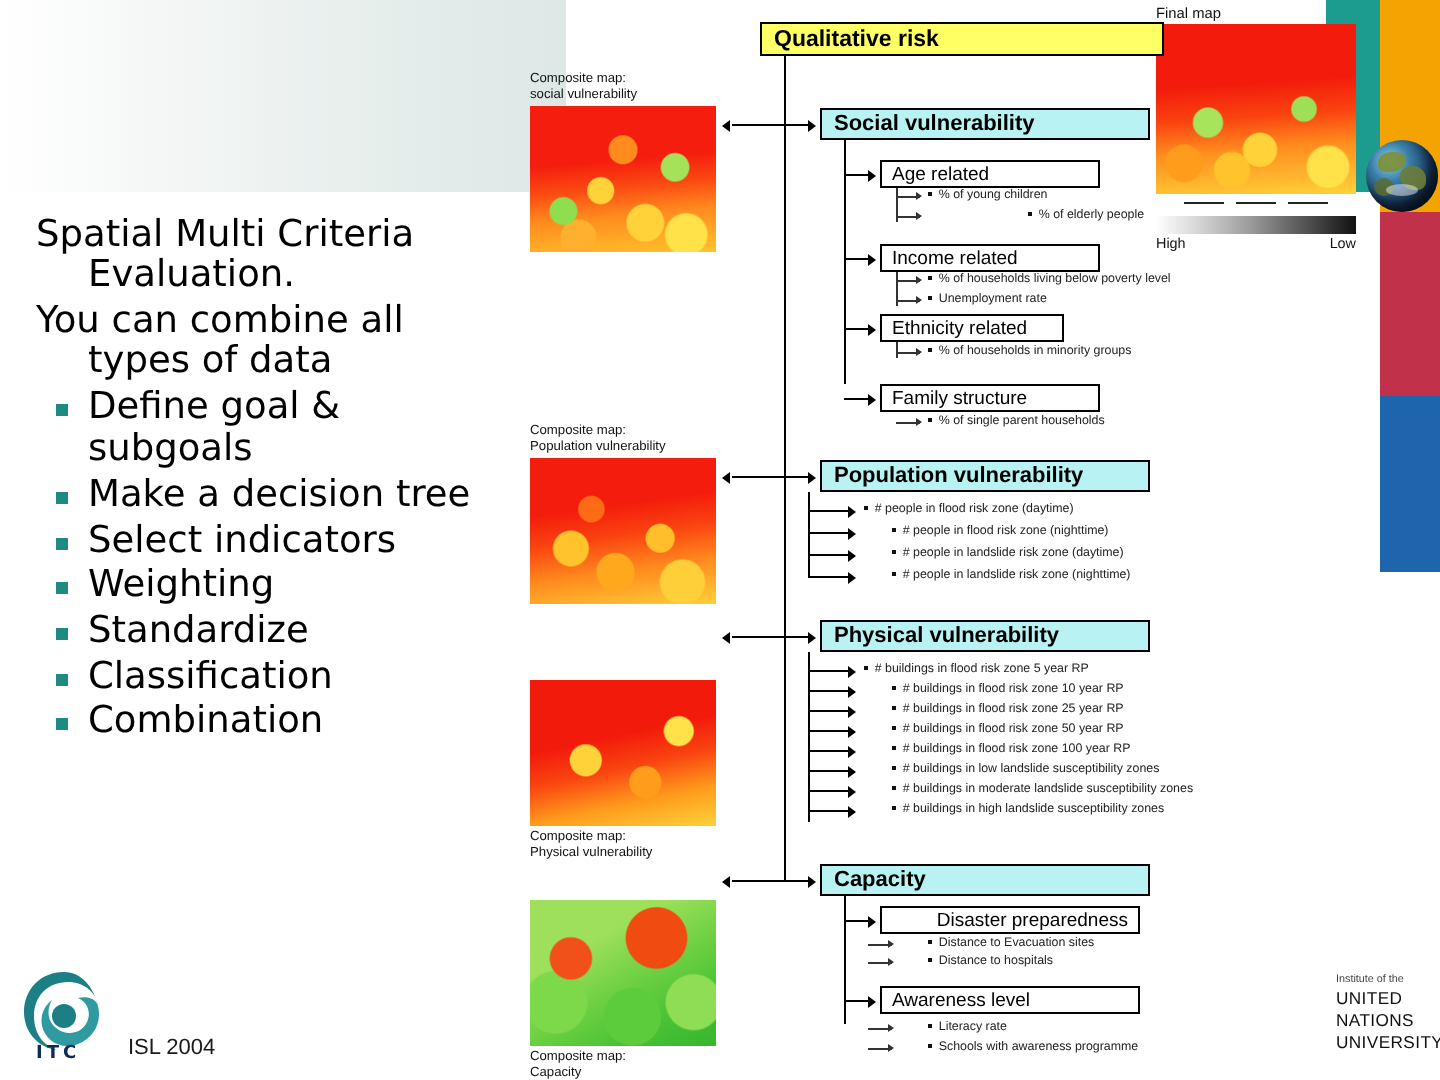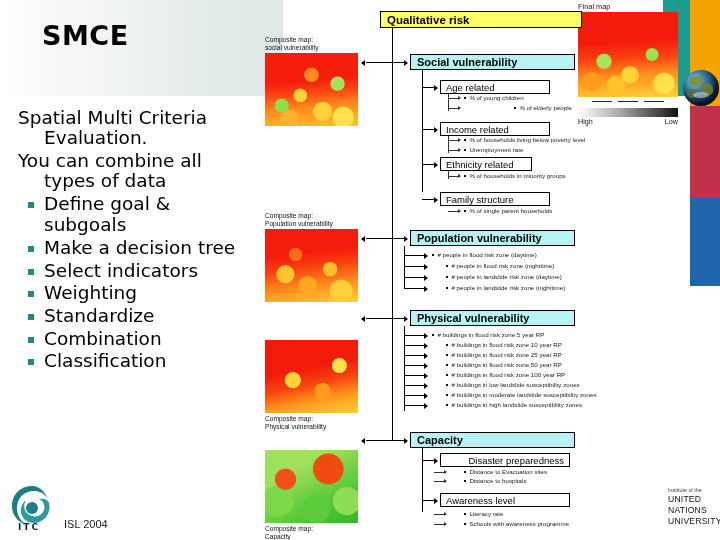--- a/index.html
+++ b/index.html
@@ -138,40 +138,39 @@
   .arrow.left{border-left:none;border-right:4.5px solid #000;}
   .thin-line{position:absolute;background:#333;height:1px;}
   .thin-arrow{position:absolute;width:0;height:0;border-top:2.2px solid transparent;border-bottom:2.2px solid transparent;border-left:3.4px solid #333;}
 </style>
 </head>
 <body>
 
 <div class="slide">
 
   <div class="header-band"></div>
-  <div class="slide-title">SMCE</div>
 
   <div class="body-text">
     <div class="para">
       <span>Spatial Multi Criteria</span>
       <span class="wrap2">Evaluation.</span>
     </div>
     <div class="para">
       <span>You can combine all</span>
       <span class="wrap2">types of data</span>
     </div>
 
     <ul class="bullets">
       <li><span class="bsq"></span><span>Define goal &amp;</span><span class="l2">subgoals</span></li>
       <li><span class="bsq"></span><span>Make a decision tree</span></li>
       <li><span class="bsq"></span><span>Select indicators</span></li>
       <li><span class="bsq"></span><span>Weighting</span></li>
       <li><span class="bsq"></span><span>Standardize</span></li>
+      <li><span class="bsq"></span><span>Classification</span></li>
       <li><span class="bsq"></span><span>Combination</span></li>
-      <li><span class="bsq"></span><span>Classification</span></li>
     </ul>
   </div>
 
   <svg class="itc-logo" viewBox="0 0 50 50">
     <path d="M24 4 C12 4 4 13 4 24 C4 34 11 42 21 43 C13 41 9 34 9 26 C9 16 16 9 26 9 C34 9 40 14 41 21 C39 12 33 4 24 4 Z" fill="#1b7f85"></path>
     <path d="M41 21 C43 29 39 37 31 40 C23 43 15 39 13 31 C12 26 14 21 18 18 C15 23 16 29 20 32 C25 36 32 35 35 30 C38 25 36 19 31 17 C35 16 40 17 41 21 Z" fill="#2f9aa0"></path>
     <circle cx="24" cy="26" r="6" fill="#1b7f85"></circle>
   </svg>
   <div class="itc-word">ITC</div>
   <div class="isl-text">ISL 2004</div>

